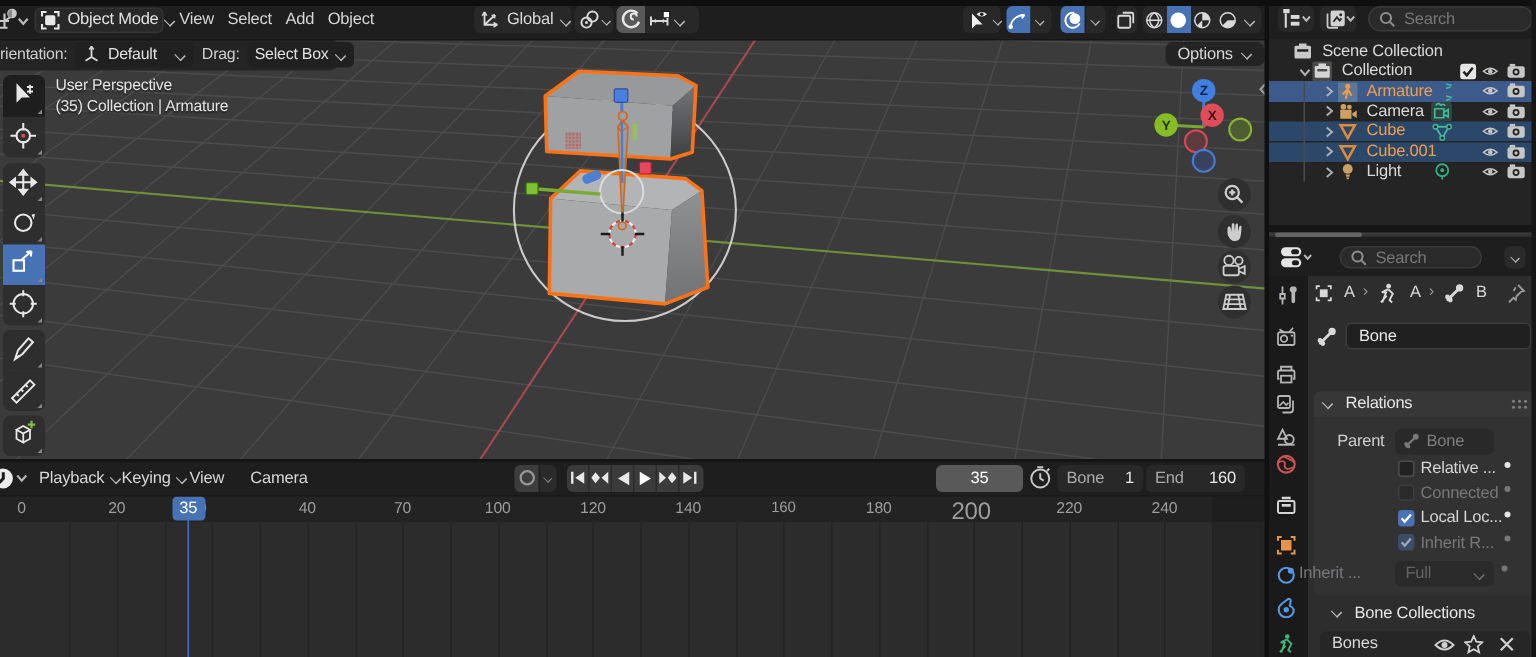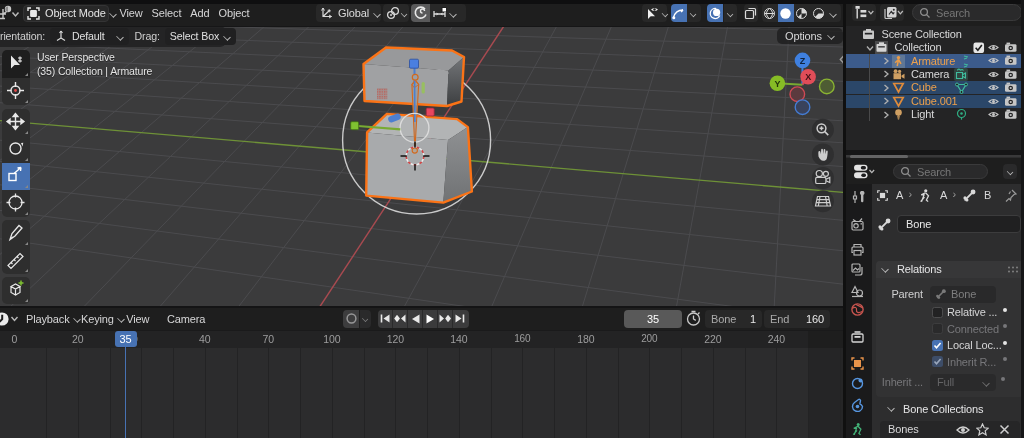--- a/index.html
+++ b/index.html
@@ -403,21 +403,21 @@
       <div class="abs" style="left:-0.6999999999999993px;top:3px;width:30px;text-align:center;color:#9d9d9e;font-size:10.5px">0</div>
       <div class="abs" style="left:62.8px;top:3px;width:30px;text-align:center;color:#9d9d9e;font-size:10.5px">20</div>
       <div class="abs" style="left:126.30000000000001px;top:3px;width:30px;text-align:left;color:#9d9d9e;font-size:10.5px">40</div>
       <div class="abs" style="left:189.8px;top:3px;width:30px;text-align:center;color:#9d9d9e;font-size:10.5px">40</div>
       <div class="abs" style="left:253.3px;top:3px;width:30px;text-align:center;color:#9d9d9e;font-size:10.5px">70</div>
       <div class="abs" style="left:316.8px;top:3px;width:30px;text-align:center;color:#9d9d9e;font-size:10.5px">100</div>
       <div class="abs" style="left:380.3px;top:3px;width:30px;text-align:center;color:#9d9d9e;font-size:10.5px">120</div>
       <div class="abs" style="left:443.8px;top:3px;width:30px;text-align:center;color:#9d9d9e;font-size:10.5px">140</div>
       <div class="abs" style="left:507.29999999999995px;top:3px;width:30px;text-align:center;color:#9d9d9e;font-size:10px">160</div>
       <div class="abs" style="left:570.8px;top:3px;width:30px;text-align:center;color:#9d9d9e;font-size:10.5px">180</div>
-      <div class="abs" style="left:634.3px;top:3px;width:30px;text-align:center;color:#9d9d9e;font-size:10px">200</div>
+      <div class="abs" style="left:634.3px;top:3px;width:30px;text-align:left;color:#9d9d9e;font-size:16px">200</div>
       <div class="abs" style="left:697.8px;top:3px;width:30px;text-align:center;color:#9d9d9e;font-size:10.5px">220</div>
       <div class="abs" style="left:761.3px;top:3px;width:30px;text-align:center;color:#9d9d9e;font-size:10.5px">240</div>
   <div class="abs row" style="left:114.5px;top:1px;width:22px;height:16px;background:#4772b3;border-radius:3px;justify-content:center;color:#fff;font-size:11px">35</div>
 </div>
 <div class="abs" style="left:0;top:348px;width:846px;height:90px;background:#2c2c2d;overflow:hidden">
       <div class="abs" style="left:808px;top:0;width:38px;height:90px;background:rgba(0,0,0,.14)"></div>
       <div class="abs" style="left:46.0px;top:0;width:1px;height:90px;background:#232324"></div>
       <div class="abs" style="left:77.8px;top:0;width:1px;height:90px;background:#232324"></div>
       <div class="abs" style="left:109.5px;top:0;width:1px;height:90px;background:#232324"></div>
       <div class="abs" style="left:141.3px;top:0;width:1px;height:90px;background:#232324"></div>
@@ -737,21 +737,21 @@
       </div>
   <div class="abs" style="left:101px;top:189px;color:#d5d5d6">Local Loc...</div>
   <div class="abs" style="left:157px;top:190.5px;width:4px;height:4px;background:#e5e5e5;border-radius:50%"></div>
   <div class="abs" style="left:86px;top:206px;width:11px;height:11px;background:#3d4d68;border-radius:2.5px">
         <svg width="11" height="11" viewBox="0 0 11 11">
           <path d="M2.5 5.5 l2 2.3 L8.6 3" stroke="#9aa7bb" stroke-width="1.6" fill="none"></path>
         </svg>
       </div>
   <div class="abs" style="left:101px;top:205.5px;color:#77777a">Inherit R...</div>
   <div class="abs" style="left:157px;top:207px;width:4px;height:4px;background:#77777a;border-radius:50%"></div>
-  <div class="abs" style="left:20px;top:226px;width:57px;text-align:right;color:#77777a">Inherit ...</div>
+  <div class="abs" style="left:20px;top:226px;width:57px;color:#77777a">Inherit ...</div>
   <div class="abs row" style="left:84px;top:223.5px;width:66px;height:17px;background:#29292a;border-radius:4px;opacity:.8">
     <span style="margin-left:7px;color:#707072">Full</span>
     <span class="chev" style="position:absolute;right:6px;opacity:.6"></span>
   </div>
   <div class="abs" style="left:155px;top:227px;width:4px;height:4px;background:#77777a;border-radius:50%"></div>
 
   <div class="abs row" style="left:30px;top:250px;width:148px;height:17px">
     <span class="chev" style="margin-left:12px;margin-top:-2px"></span>
     <span style="margin-left:8px;color:#e6e6e7">Bone Collections</span>
   </div>

